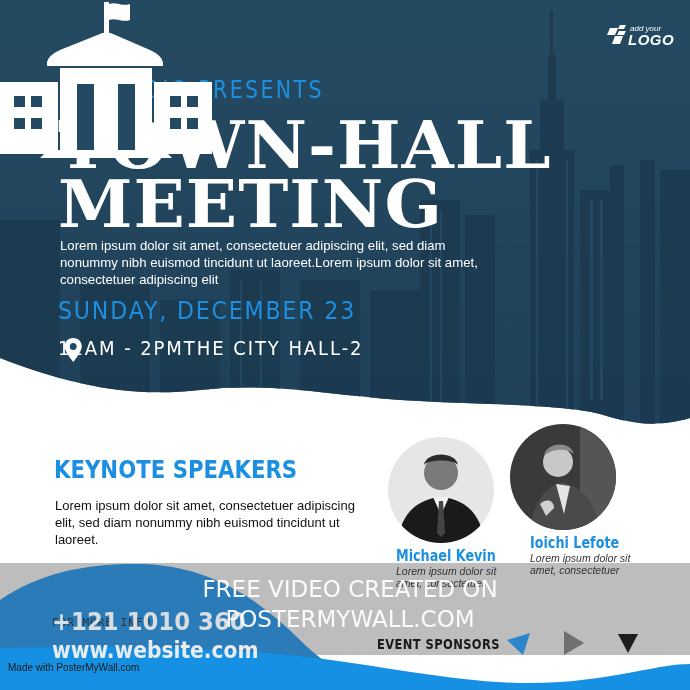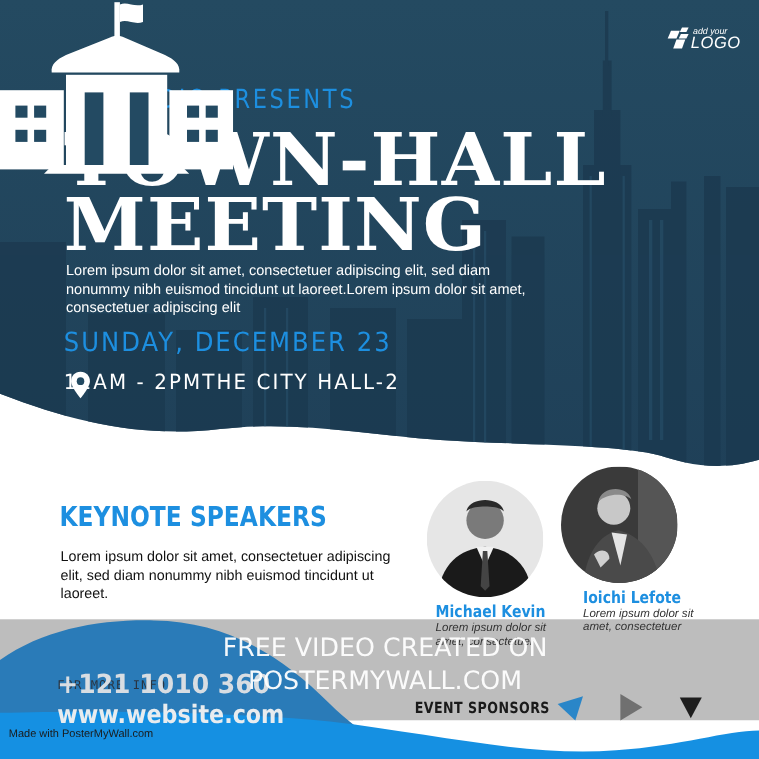--- a/index.html
+++ b/index.html
@@ -2,21 +2,21 @@
 <html><head>
 <meta charset="utf-8">
 <style>
   html, body { margin:0; padding:0; }
   body { width:690px; height:690px; overflow:hidden; background:#ffffff; position:relative; font-family:"Liberation Sans", sans-serif; }
   .poster { position:absolute; left:0; top:0; width:690px; height:690px; overflow:hidden; background:#fff;padding-left:40px; }
   .hero { position:absolute; left:0; top:0; width:690px; height:440px; }
   .hero svg { position:absolute; left:0; top:0; }
   .logo { position:absolute; left:606px; top:22px; width:64px; height:26px; }
   .logo .small { position:absolute; left:24px; top:2px; color:#fff; font-style:italic; font-size:8px; font-family:"Liberation Sans", sans-serif; }
-  .logo .big { position:absolute; left:22px; top:9px; color:#fff; font-style:italic; font-weight:normal; font-size:15px; font-family:"Liberation Sans", sans-serif; letter-spacing:0.5px; }
+  .logo .big { position:absolute; left:22px; top:9px; color:#fff; font-style:italic; font-weight:bold; font-size:15px; font-family:"Liberation Sans", sans-serif; letter-spacing:0.5px; }
   .presents { position:absolute; left:60px; top:76px; color:#1d8fe0; font-family:"DejaVu Sans Condensed","DejaVu Sans", sans-serif; font-size:24px; letter-spacing:2.5px; transform:scaleX(0.95); transform-origin:left; }
   .title { position:absolute; left:58px; color:#ffffff; font-family:"DejaVu Serif", serif; font-weight:bold; font-size:66px; letter-spacing:1px; line-height:1; transform:scaleX(1.02); transform-origin:left; }
   .title.l1 { top:112px; }
   .title.l2 { top:171px; }
   .desc { position:absolute; left:60px; top:237px; width:440px; color:#ffffff; font-size:13.2px; line-height:17px; }
   .date { position:absolute; left:58px; top:297px; color:#1d8fe0; font-family:"DejaVu Sans", sans-serif; font-size:24px; letter-spacing:2px; transform:scaleX(0.92); transform-origin:left; }
   .timeloc { position:absolute; left:58px; top:337px; color:#ffffff; font-family:"DejaVu Sans", sans-serif; font-size:19px; letter-spacing:2px; display:flex; align-items:center; transform:scaleX(0.95); transform-origin:left; }
   .timeloc .pin { width:20px; height:26px; margin:0 4px 0 6px; }
   .hall-icon { position:absolute; left:443px; top:255px; width:212px; height:160px; }
   .keynote { position:absolute; left:54px; top:455px; color:#1d8fe0; font-family:"DejaVu Sans", sans-serif; font-weight:bold; font-size:25px; transform:scaleX(0.85); transform-origin:left; letter-spacing:0px; }

